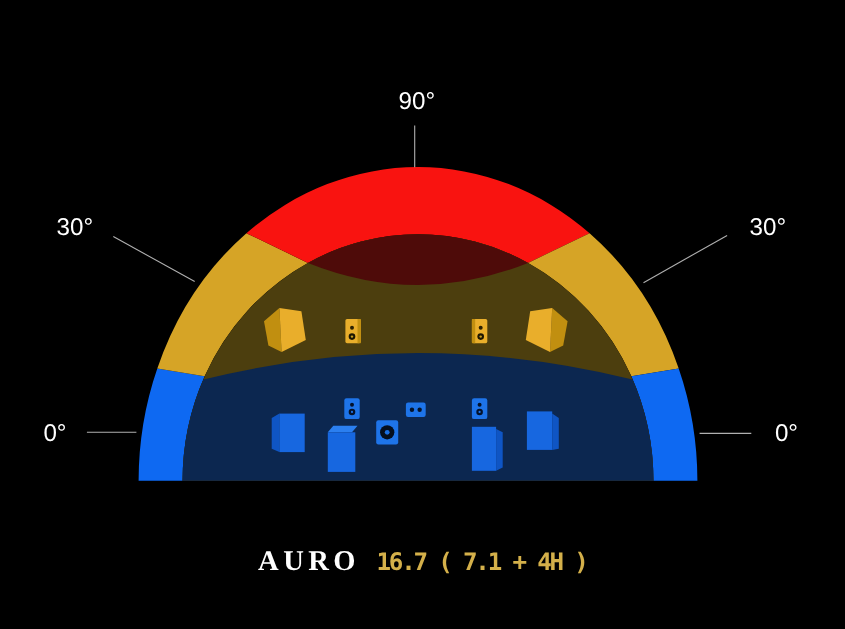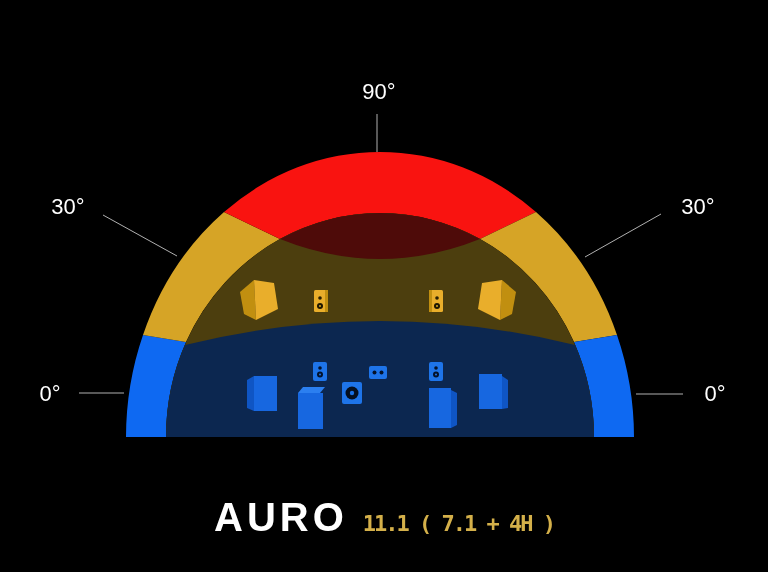--- a/index.html
+++ b/index.html
@@ -26,23 +26,23 @@
   .caption {
     position: absolute;
     left: 0; right: 0; top: 473px;
     display: flex;
     justify-content: center;
     align-items: baseline;
     gap: 15px;
   }
   .brand {
     color: #ffffff;
-    font-family: Liberation Sans, sans-serif;
+    font-family: Liberation Serif, serif;
     font-weight: bold;
-    font-size: 40px;
+    font-size: 26px;
     letter-spacing: 4px;
   }
   .config {
     color: #d4b04a;
     font-family: "DejaVu Sans Mono", monospace;
     font-weight: bold;
     font-size: 22px;
     letter-spacing: -2px;
   }
 </style>
@@ -144,15 +144,15 @@
       <text class="angle-label" x="379" y="77">90°</text>
       <text class="angle-label" x="68" y="192">30°</text>
       <text class="angle-label" x="698" y="192">30°</text>
       <text class="angle-label" x="50" y="379">0°</text>
       <text class="angle-label" x="715" y="379">0°</text>
     </g>
   </svg>
 
   <div class="caption">
     <span class="brand">AURO</span>
-    <span class="config">11.1 ( 7.1 + 4H )</span>
+    <span class="config">16.7 ( 7.1 + 4H )</span>
   </div>
 </div>
 
 </body></html>

